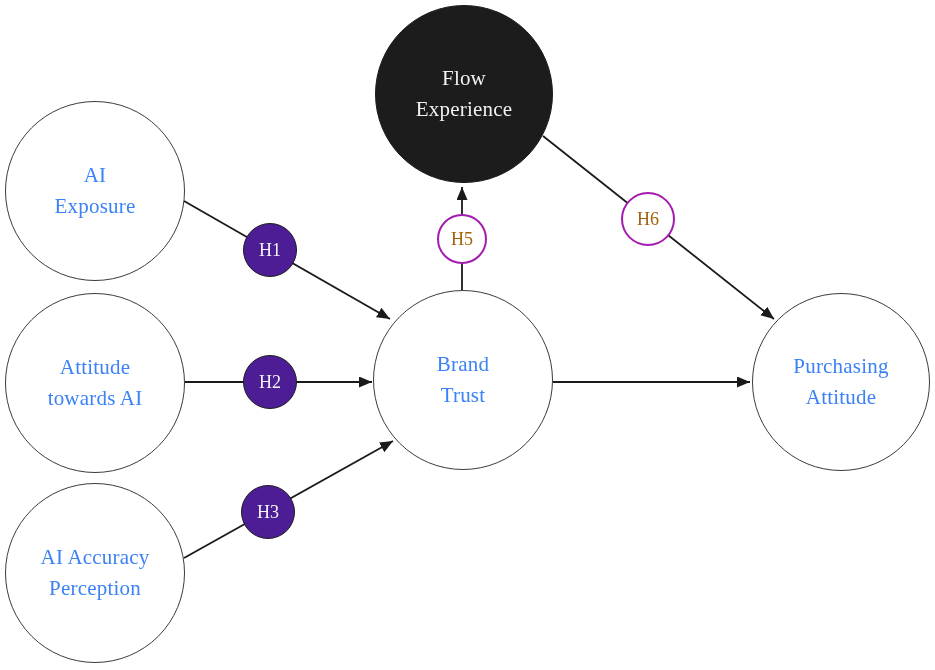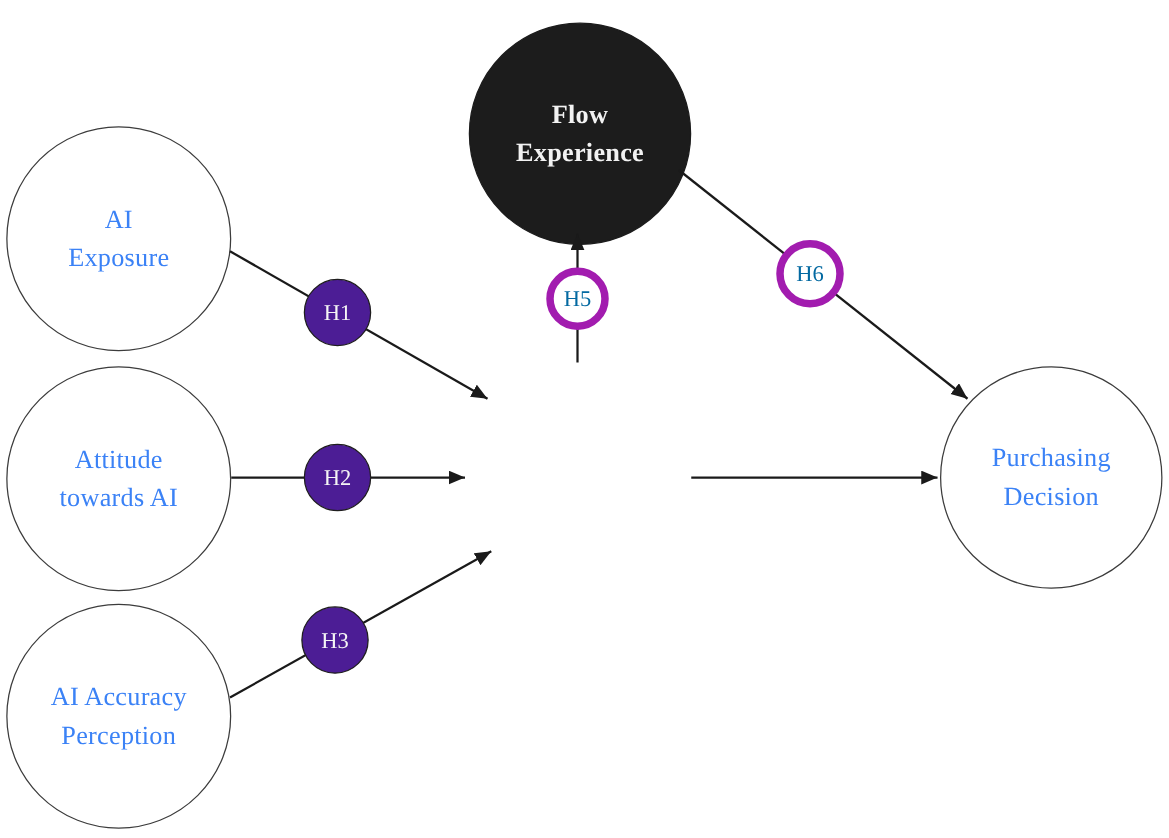--- a/index.html
+++ b/index.html
@@ -63,22 +63,22 @@
     z-index: 3;
     font-size: 18px;
   }
   .badge.dark {
     background: #4c1d95;
     border: 1.5px solid #1f1e1e;
     color: #f5f5f5;
   }
   .badge.light {
     background: #ffffff;
-    border: 6px solid #a21caf;
-    color: #0369a1;
+    border: 2px solid #a21caf;
+    color: #a16207;
   }
 </style>
 </head>
 <body>
 
 <div id="stage">
 
   <svg id="arrow-layer" viewBox="0 0 935 670" xmlns="http://www.w3.org/2000/svg">
     <defs>
       <marker id="arrowhead" markerUnits="userSpaceOnUse" markerWidth="14" markerHeight="12" refX="13" refY="5.5" orient="auto">
@@ -101,29 +101,33 @@
   <div class="node light" style="left:5px; top:483px; width:180px; height:180px;">
     <span class="node-label">AI Accuracy
 Perception</span>
   </div>
 
   <div class="node light" style="left:5px; top:293px; width:180px; height:180px;">
     <span class="node-label">Attitude
 towards AI</span>
   </div>
 
-  <div class="node dark" style="left:375px; top:18px; width:178px; height:178px;font-weight:bold;">
+  <div class="node dark" style="left:375px; top:5px; width:178px; height:178px;">
     <span class="node-label">Flow
 Experience</span>
   </div>
 
+  <div class="node light" style="left:373px; top:290px; width:180px; height:180px;">
+    <span class="node-label">Brand
+Trust</span>
+  </div>
 
   <div class="node light" style="left:752px; top:293px; width:178px; height:178px;">
     <span class="node-label">Purchasing
-Decision</span>
+Attitude</span>
   </div>
 
   <div class="badge dark" style="left:243px; top:223px; width:54px; height:54px;">
     <span>H1</span>
   </div>
 
   <div class="badge dark" style="left:243px; top:355px; width:54px; height:54px;">
     <span>H2</span>
   </div>
 

